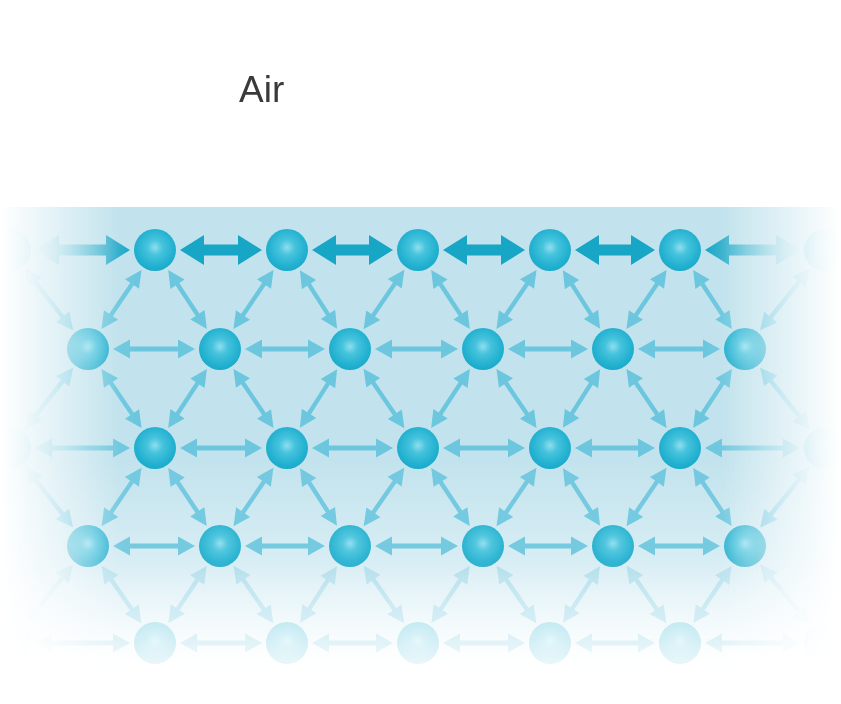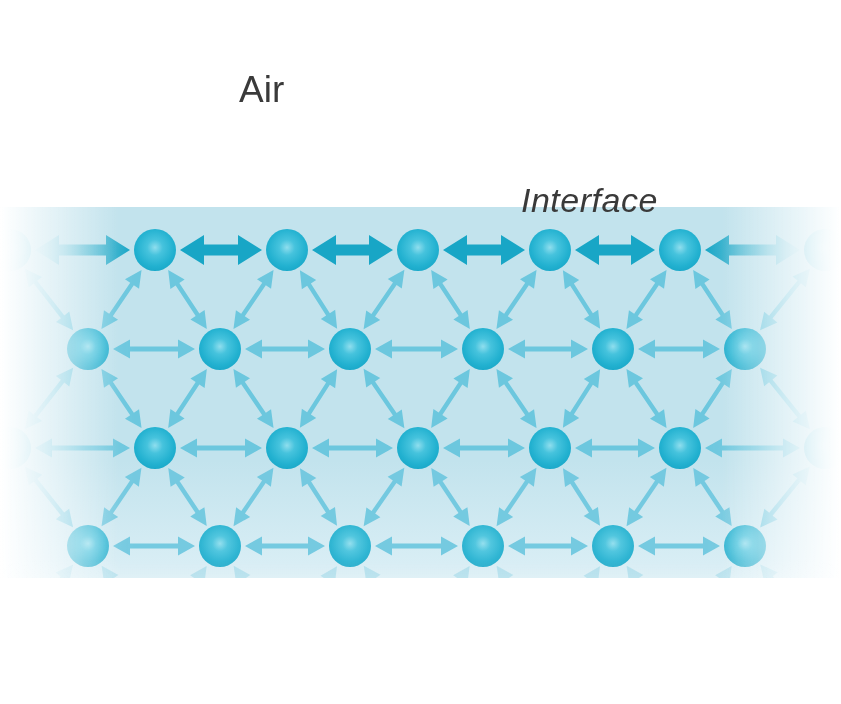--- a/index.html
+++ b/index.html
@@ -7,21 +7,21 @@
     margin: 0;
     padding: 0;
     background: #ffffff;
   }
   body {
     font-family: "Liberation Sans", sans-serif;
   }
   #figure-root {
     position: relative;
     width: 841px;
-    height: 578px;
+    height: 704px;
     background: #ffffff;
     overflow: hidden;
   }
   #lattice-svg {
     position: absolute;
     left: 0;
     top: 0;
     width: 841px;
     height: 704px;
     display: block;
@@ -260,16 +260,15 @@
         <stop offset="0%" stop-color="#ffffff" stop-opacity="0"></stop>
         <stop offset="55%" stop-color="#ffffff" stop-opacity="0.45"></stop>
         <stop offset="82%" stop-color="#ffffff" stop-opacity="0.88"></stop>
         <stop offset="100%" stop-color="#ffffff" stop-opacity="1"></stop>
       </linearGradient>
     </defs>
   </svg>
 
   <div class="fig-label" id="label-air">Air</div>
 
-  <div class="fig-label" id="label-interface">Interface</div>
 
 
 </div>
 
 </body></html>

